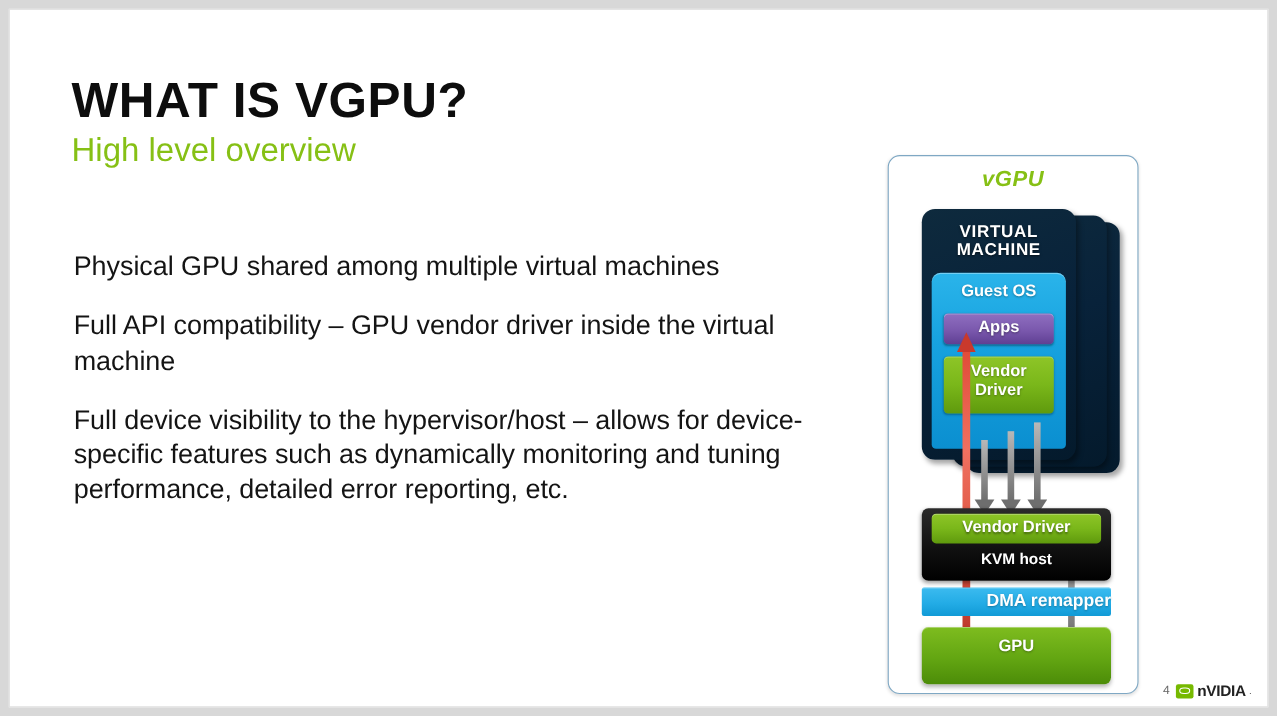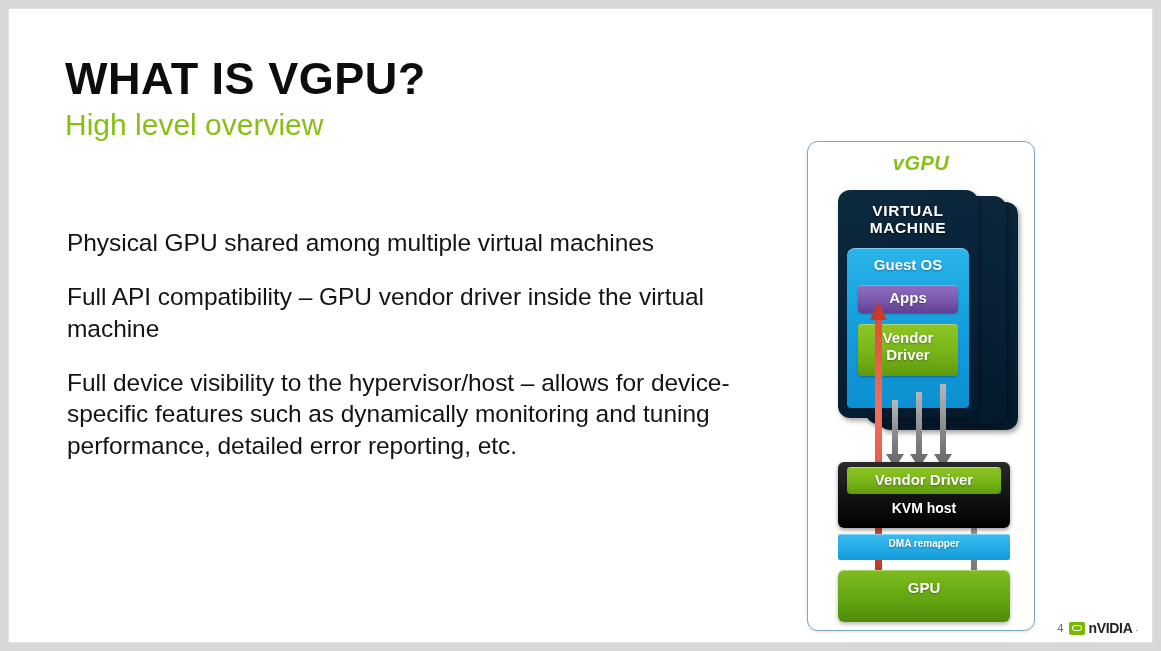--- a/index.html
+++ b/index.html
@@ -14,21 +14,21 @@
     position: absolute;
     left: 8px; top: 8px;
     width: 1145px; height: 635px;
     background: #ffffff;
     border: 1px solid #e2e2e2;
     box-sizing: border-box;
     overflow: hidden;
   }
 
   
-  #title-block { position: absolute; left: 56px; top: 46px; }
+  #title-block { position: absolute; left: 56px; top: 58px; }
   #page-title {
     font-size: 45px;
     font-weight: bold;
     color: #0d0d0d;
     letter-spacing: 0.5px;
     line-height: 1.05;
     white-space: nowrap;
   }
   #page-subtitle {
     font-size: 30px;
@@ -176,22 +176,22 @@
   #dma-remapper-box {
     position: absolute;
     left: 30px; top: 392px;
     width: 172px; height: 26px;
     background: linear-gradient(180deg, #3cbbef 0%, #23ace6 55%, #119ad6 100%);
     border-radius: 2px;
     box-shadow: inset 0 1px 0 rgba(255,255,255,.35);
   }
   #dma-remapper-label {
     position: absolute; left: 0; top: 4px; width: 100%;
-    text-align: center; color: #ffffff;
-    font-size: 10px; font-weight: bold;
+    text-align: right; color: #ffffff;
+    font-size: 16px; font-weight: bold;
     text-shadow: 0 1px 2px rgba(0,0,0,.3);
   }
 
   #gpu-box {
     position: absolute;
     left: 30px; top: 428px;
     width: 172px; height: 52px;
     border-radius: 6px;
     background: linear-gradient(180deg, #7ebc1f 0%, #63a612 55%, #4c8c08 100%);
     box-shadow: 0 2px 4px rgba(0,0,0,.3), inset 0 1px 0 rgba(255,255,255,.35);

